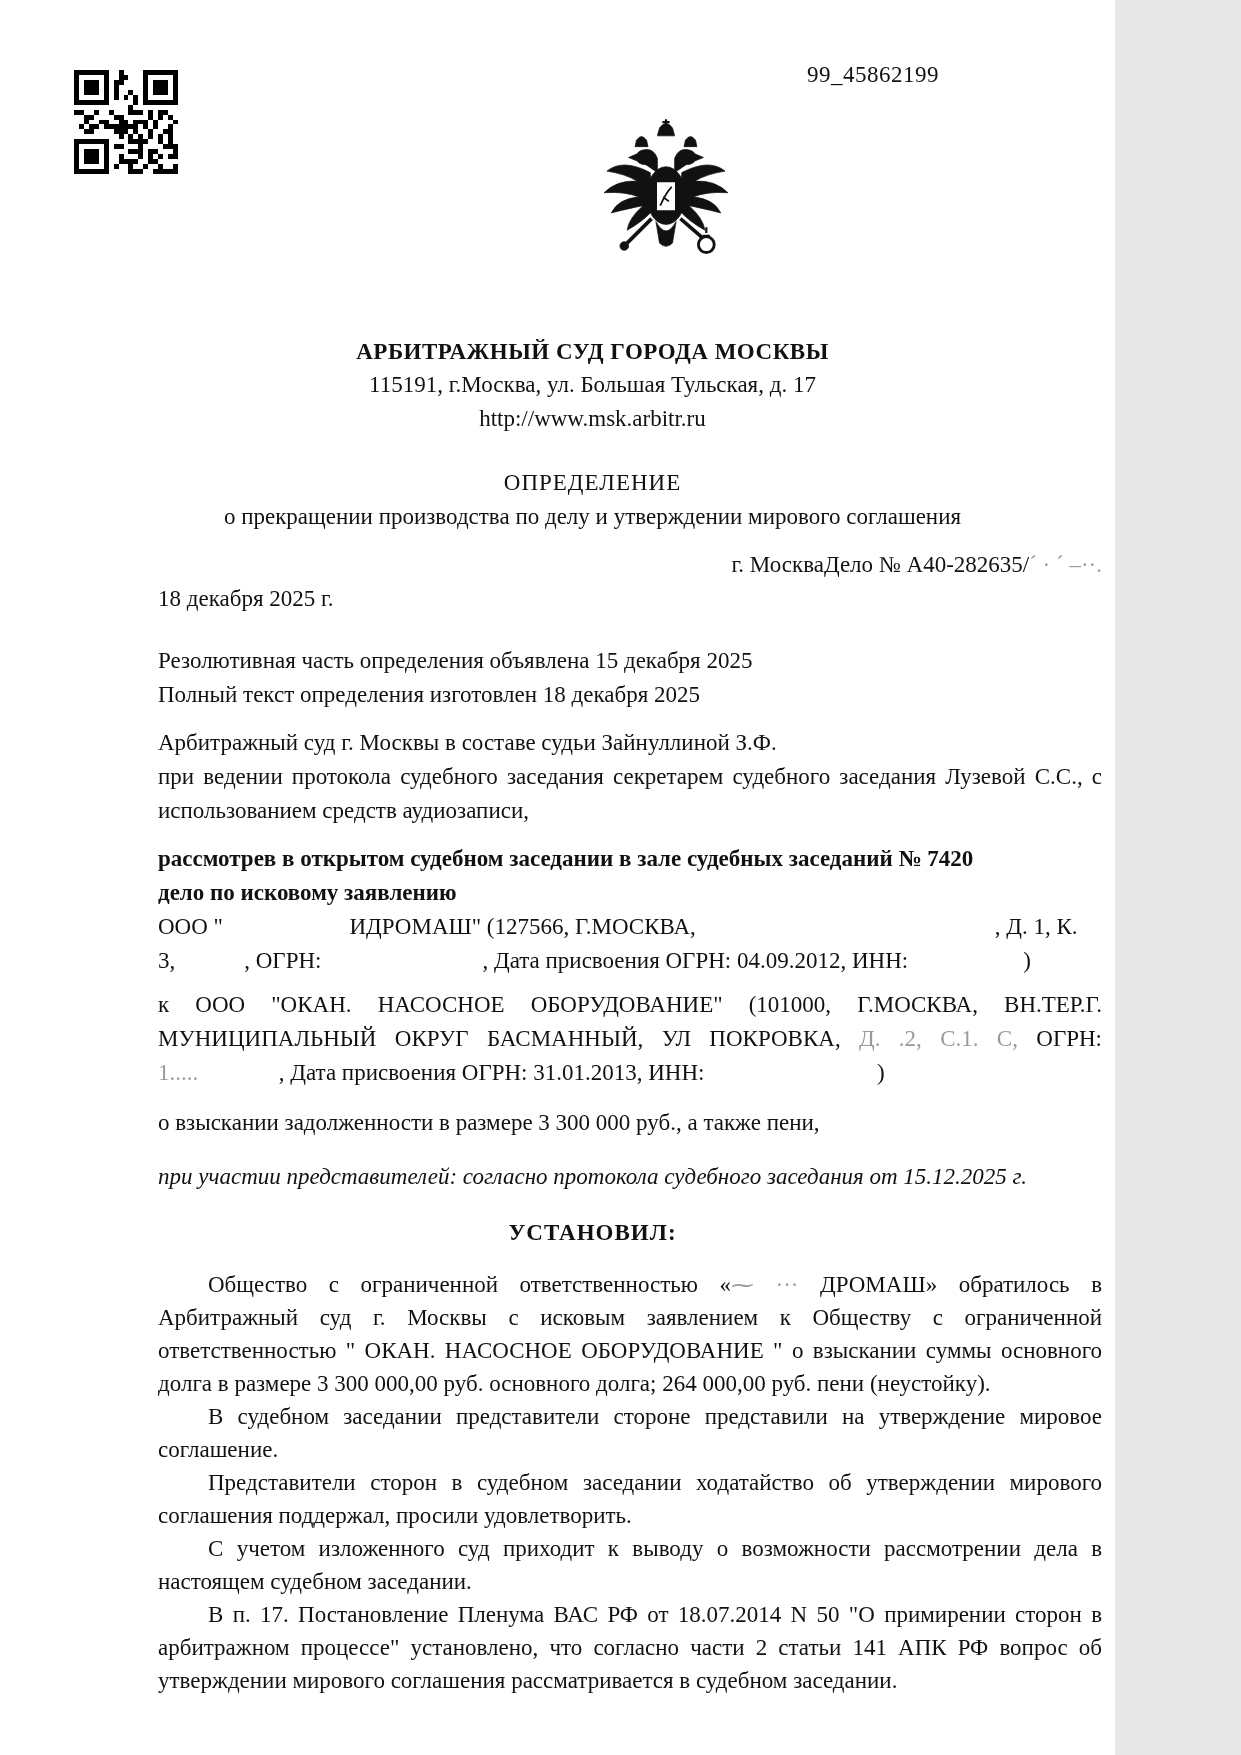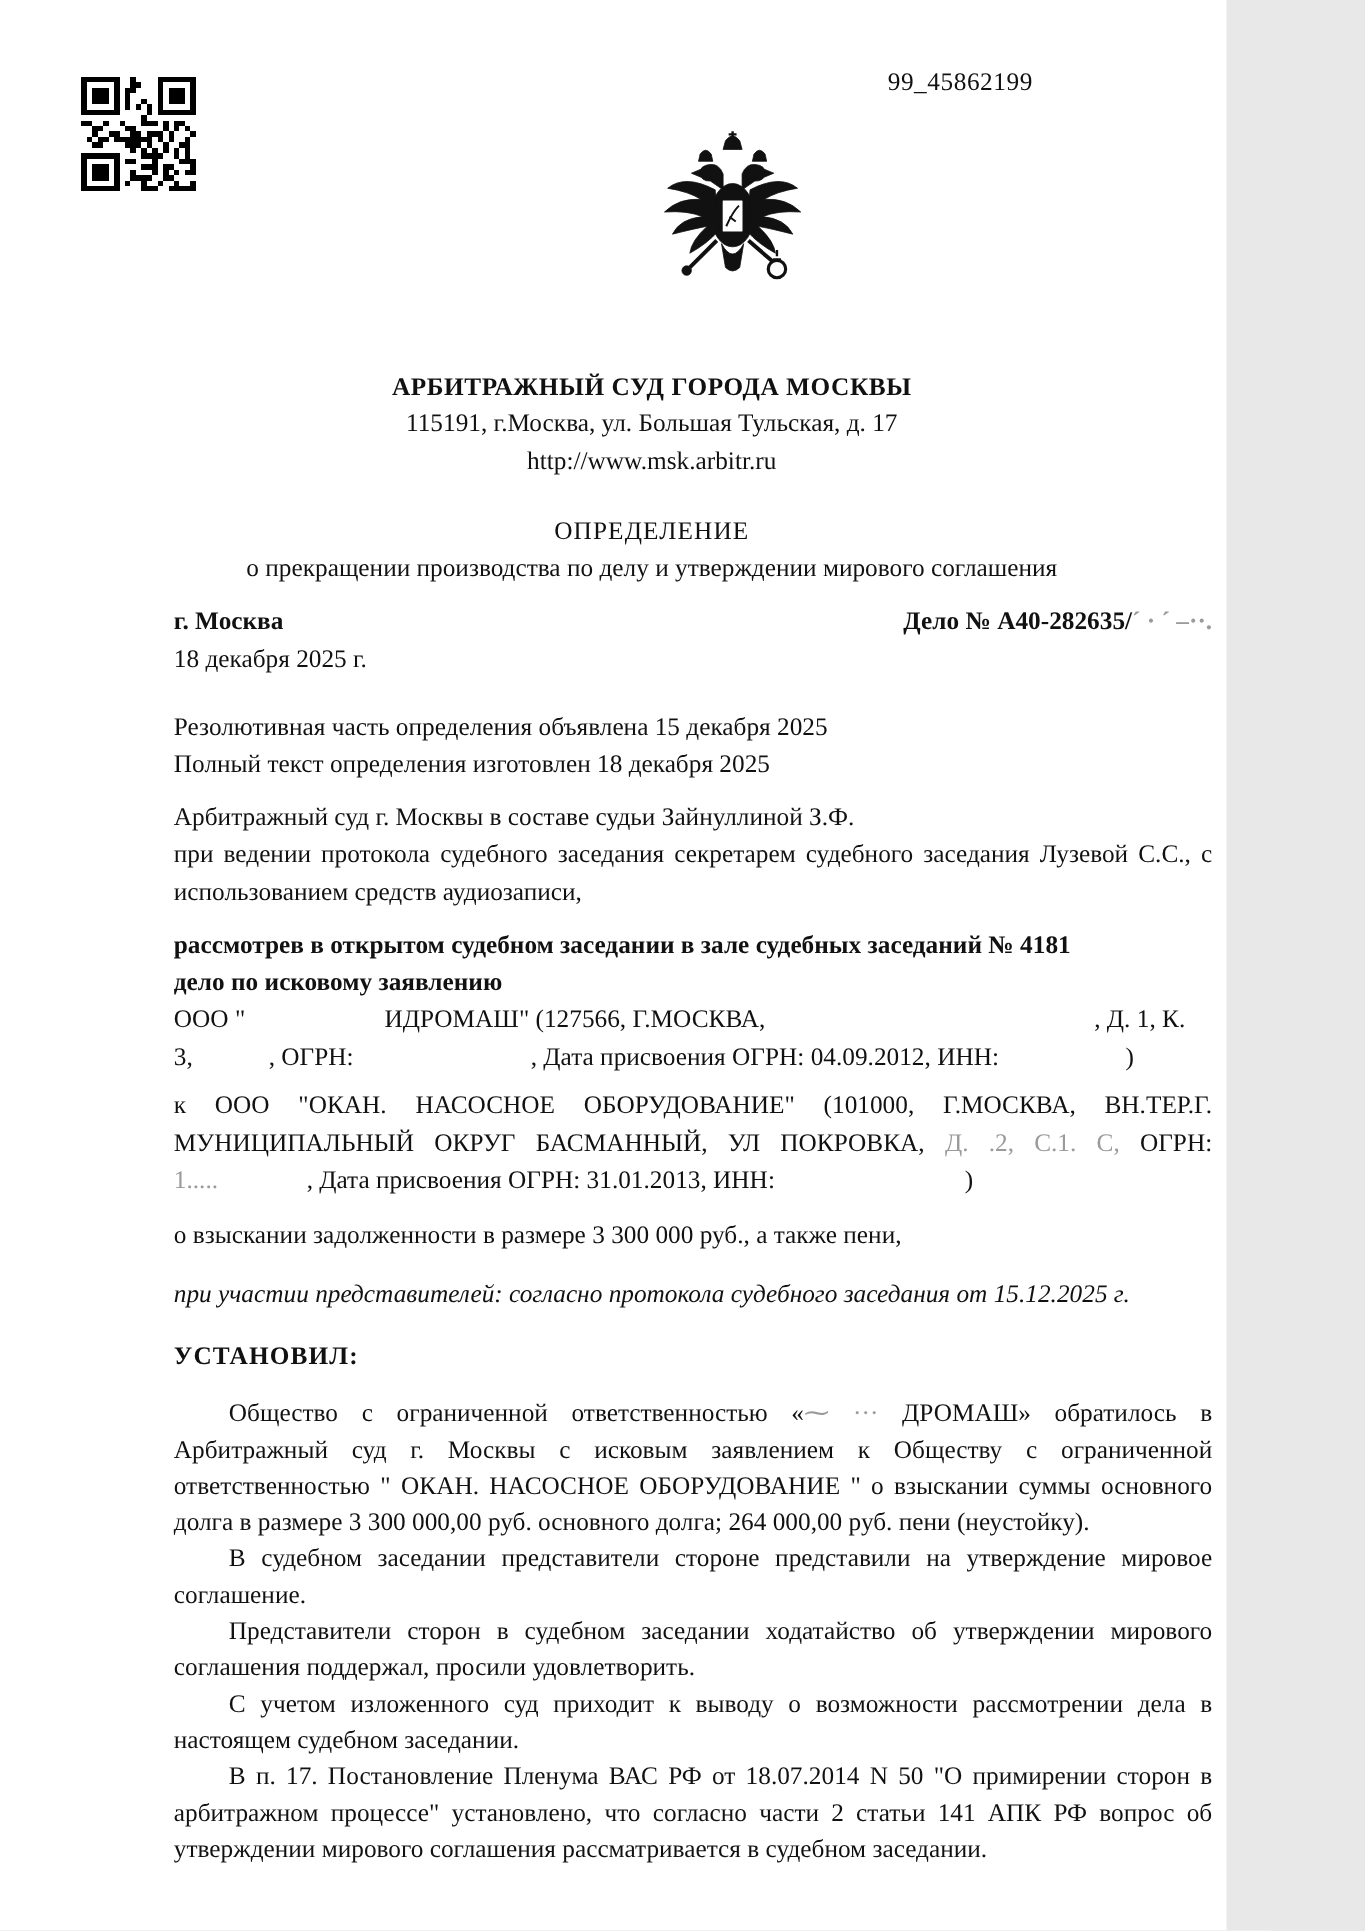--- a/index.html
+++ b/index.html
@@ -18,33 +18,33 @@
   }
   .emblem{position:absolute;left:594px;top:114px;width:144px;height:156px;}
   .content{
     position:absolute;left:158px;top:0;width:944px;
     font-size:23px;line-height:34px;
   }
   .spacer-top{height:292px;}
   .center{text-align:center;margin-right:75px;}
   .court-name{font-weight:bold;font-size:23px;line-height:32px;letter-spacing:.5px;margin-top:44px;}
   .title-main{margin-top:30px;font-size:23px;letter-spacing:1px;}
-  .caserow{display:flex;justify-content:space-between;margin-top:14px;font-weight:bold;}
+  .caserow{display:flex;justify-content:flex-end;margin-top:14px;}
   .mt14{margin-top:14px;}
   .mt28{margin-top:28px;}
   .mt16{margin-top:16px;}
   .mt20{margin-top:20px;font-style:italic;}
   .mt22{margin-top:22px;}
   .mt10{margin-top:10px;}
   .bold{font-weight:bold;}
   .jline{text-align:justify;text-align-last:justify;}
   .just{text-align:justify;}
   .pre{white-space:pre;}
   .faint{color:#9a9a9a;}
-  .ustanovil{font-weight:bold;text-align:left;margin-right:75px;letter-spacing:1px;}
+  .ustanovil{font-weight:bold;text-align:center;margin-right:75px;letter-spacing:1px;}
   .para{ text-align:justify;text-indent:50px;margin:0;line-height:33px;}
   .paras{margin-top:18px;}
 </style>
 </head>
 <body>
 
 <div class="page">
 
   <div class="qr">
     <svg id="qr-svg" viewBox="0 0 21 21" width="108" height="104" shape-rendering="crispEdges">
@@ -225,21 +225,21 @@
       <span><span>Дело № А40-282635/</span><span class="faint">´ ·      ´ –··.</span></span>
     </div>
     <div>18 декабря 2025 г.</div>
 
     <div class="mt28">Резолютивная часть определения объявлена 15 декабря 2025</div>
     <div>Полный текст определения изготовлен 18 декабря 2025</div>
 
     <div class="mt14">Арбитражный суд г. Москвы в составе судьи Зайнуллиной З.Ф.</div>
     <div class="just">при ведении протокола судебного заседания секретарем судебного заседания Лузевой С.С., с использованием средств аудиозаписи,</div>
 
-    <div class="mt14 bold">рассмотрев в открытом судебном заседании в зале судебных заседаний № 4181</div>
+    <div class="mt14 bold">рассмотрев в открытом судебном заседании в зале судебных заседаний № 7420</div>
     <div class="bold">дело по исковому заявлению</div>
 
     <div class="pre">ООО "                      ИДРОМАШ" (127566, Г.МОСКВА,                                                    , Д. 1, К.</div>
     <div class="pre">3,            , ОГРН:                            , Дата присвоения ОГРН: 04.09.2012, ИНН:                    )</div>
 
     <div class="mt10 jline">к ООО "ОКАН. НАСОСНОЕ ОБОРУДОВАНИЕ" (101000, Г.МОСКВА, ВН.ТЕР.Г.</div>
     <div class="jline"><span>МУНИЦИПАЛЬНЫЙ ОКРУГ БАСМАННЫЙ, УЛ ПОКРОВКА,</span><span class="faint"> Д. .2, С.1. С,</span><span> ОГРН:</span></div>
     <div class="pre"><span class="faint">1.....</span><span>              , Дата присвоения ОГРН: 31.01.2013, ИНН:                              )</span></div>
 
     <div class="mt16">о взыскании задолженности в размере 3 300 000 руб., а также пени,</div>

